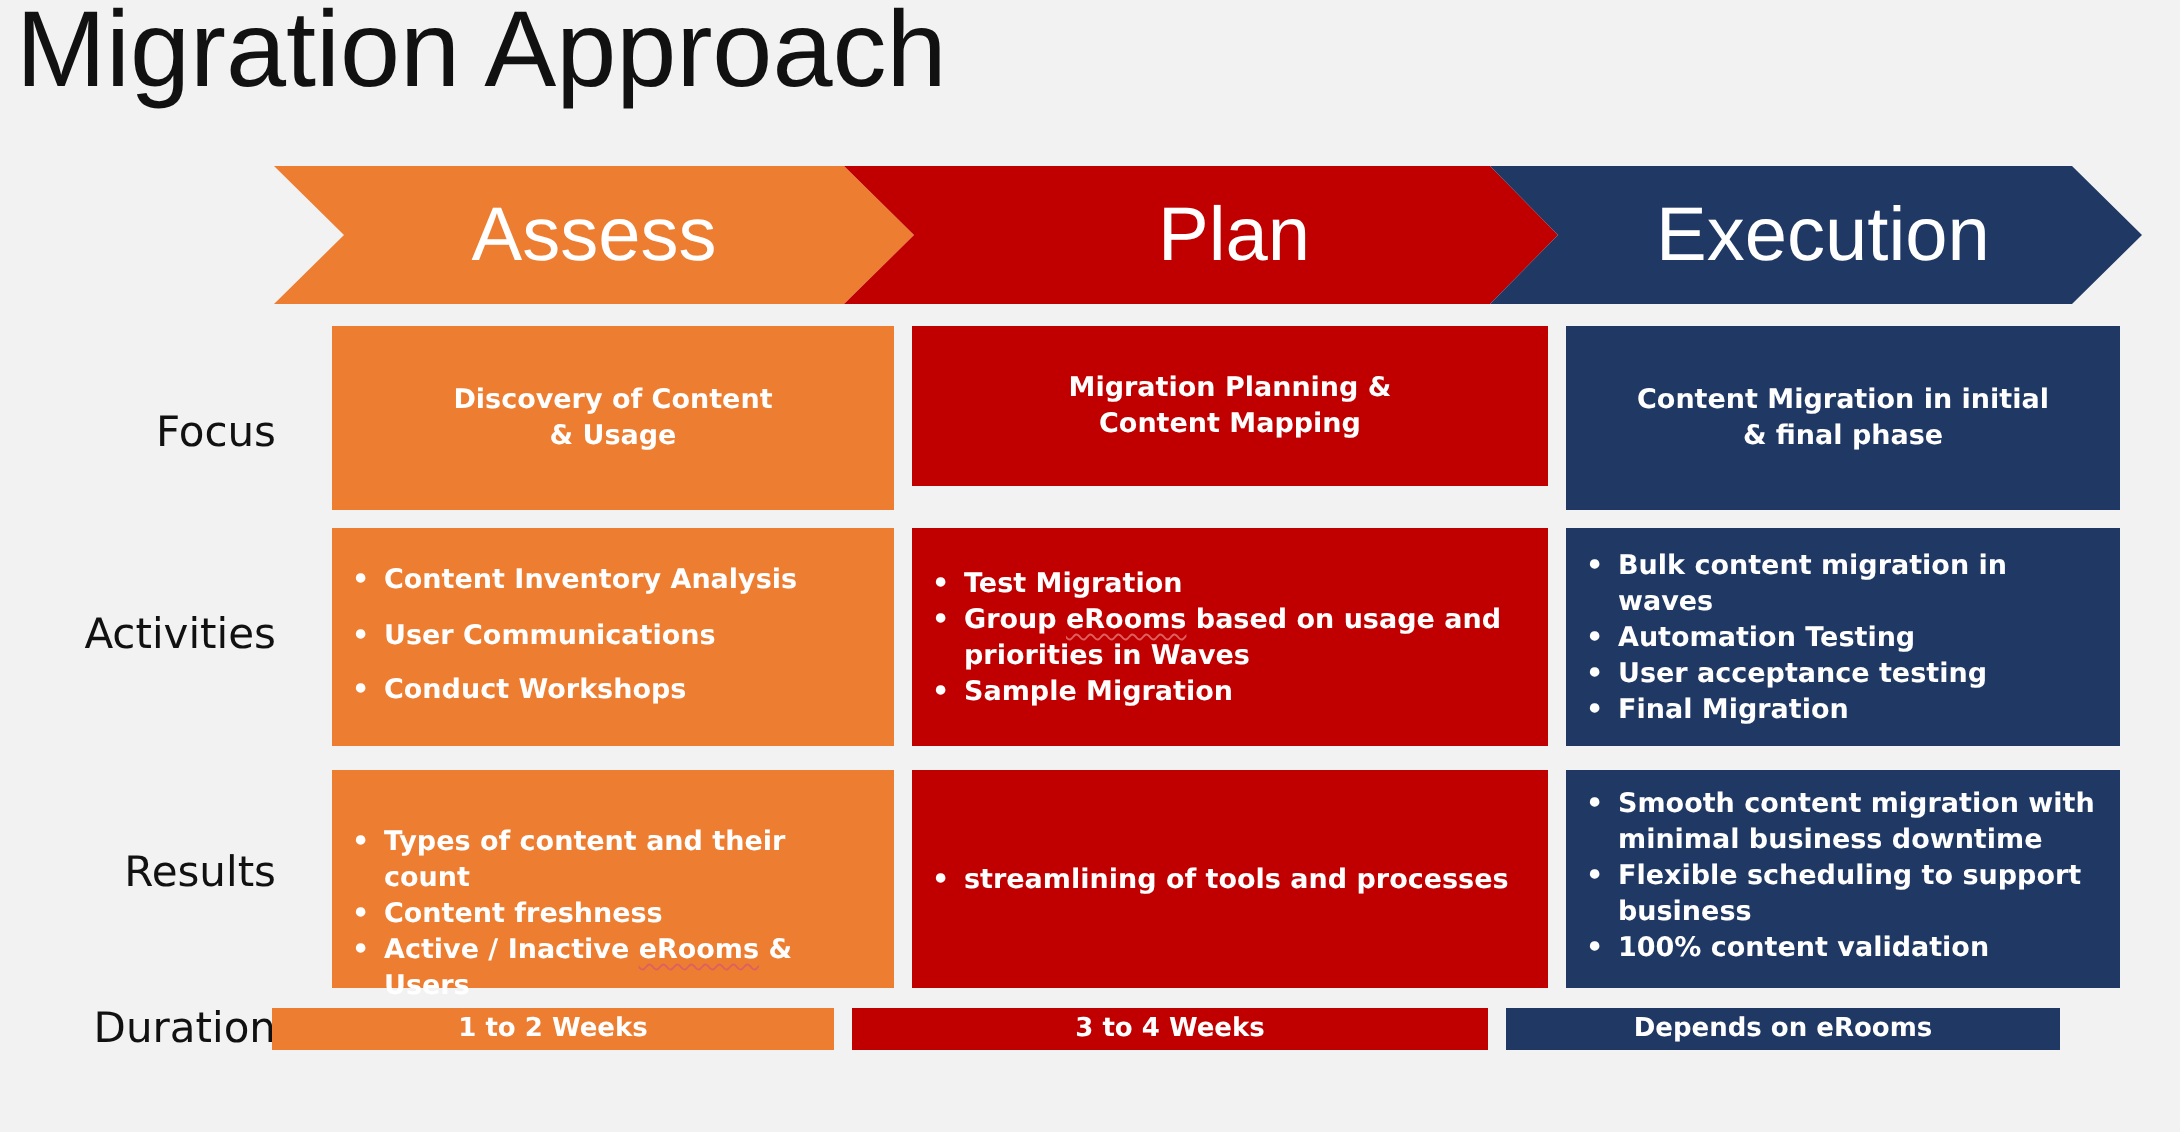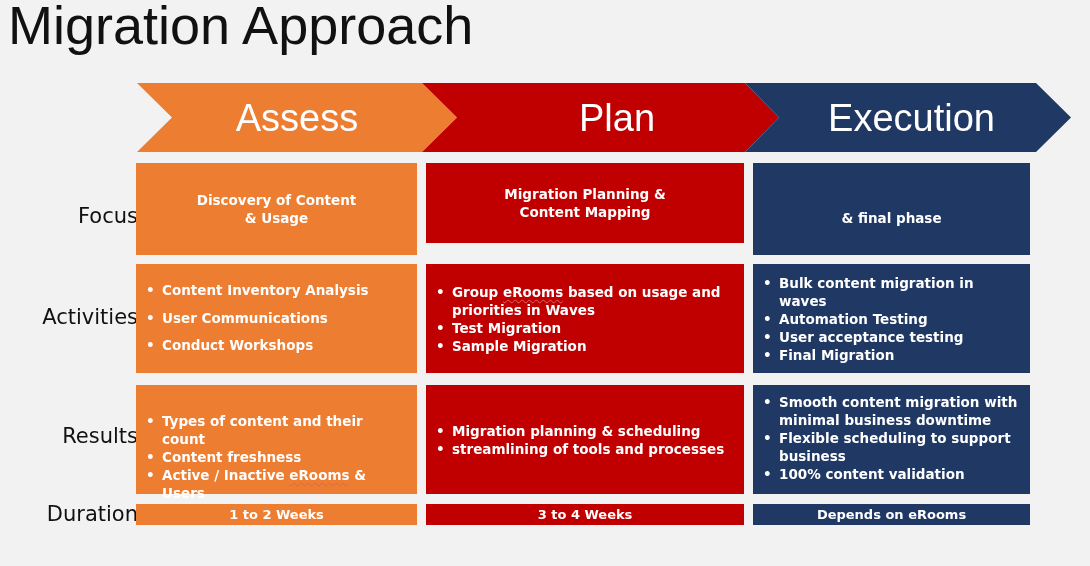--- a/index.html
+++ b/index.html
@@ -1,21 +1,21 @@
 <!DOCTYPE html>
 <html><head>
 <meta charset="utf-8">
 <style>
   html, body { margin:0; padding:0; }
   body { width:1090px; height:566px; background:#f2f2f2; position:relative; overflow:hidden; font-family:"DejaVu Sans", "Liberation Sans", sans-serif; }
   .title { position:absolute; left:8px; top:-6px; font-size:54px; font-weight:300; color:#111; font-family:"Liberation Sans", "DejaVu Sans", sans-serif; letter-spacing:0px; }
   .arrows { position:absolute; left:0; top:0; width:1090px; height:170px; }
   .phase-label { position:absolute; top:92px; height:52px; line-height:52px; color:#fff; font-size:38px; font-family:"Liberation Sans", sans-serif; text-align:center; }
   .rowlabel { position:absolute; left:0; font-size:21px; color:#111; text-align:right; font-family:"DejaVu Sans", sans-serif;margin-left:36px; }
-  .box { position:absolute; color:#fff; font-size:13.5px; font-weight:bold; font-family:"DejaVu Sans", sans-serif; box-sizing:border-box; }
+  .box { position:absolute; color:#fff; font-size:13.5px; font-weight:bold; font-family:"DejaVu Sans", sans-serif; box-sizing:border-box;margin-left:30px; }
   .orange { background:#ed7d31; }
   .red { background:#c00000; }
   .navy { background:#203864; }
   .center { display:flex; align-items:center; justify-content:center; text-align:center; line-height:18px; padding:0 20px; }
   .list { display:flex; flex-direction:column; justify-content:center; padding-left:25px; padding-right:10px; }
   .list ul { margin:0; padding:0; list-style:none; }
   .list li { position:relative; padding-left:16px; line-height:18px; }
   .list li::before { content:"•"; position:absolute; left:0; top:0; }
   .spaced li { line-height:27.5px; }
   .dur { position:absolute; top:504px; height:21px; line-height:21px; text-align:center; color:#fff; font-size:13px; font-weight:bold; font-family:"DejaVu Sans", sans-serif; }
@@ -40,34 +40,34 @@
 <div class="rowlabel" style="top:424px; width:102px;">Results</div>
 <div class="rowlabel" style="top:502px; width:102px;">Duration</div>
 
 <div class="box orange center" style="left:136px; top:163px; width:281px; height:92px;">
   <div><span>Discovery of Content</span><br><span>&amp; Usage</span></div>
 </div>
 <div class="box red center" style="left:426px; top:163px; width:318px; height:80px;">
   <div><span>Migration Planning &amp;</span><br><span>Content Mapping</span></div>
 </div>
 <div class="box navy center" style="left:753px; top:163px; width:277px; height:92px;">
-  <div><br><span>&amp; final phase</span></div>
+  <div><span>Content Migration in initial</span><br><span>&amp; final phase</span></div>
 </div>
 
 <div class="box orange list spaced" style="left:136px; top:264px; width:281px; height:109px; padding-left:10px;">
   <ul>
     <li>Content Inventory Analysis</li>
     <li>User Communications</li>
     <li>Conduct Workshops</li>
   </ul>
 </div>
 <div class="box red list" style="left:426px; top:264px; width:318px; height:109px; padding-left:10px; justify-content:flex-start; padding-top:19px;">
   <ul>
+    <li>Test Migration</li>
     <li>Group <span class="squiggle">eRooms</span> based on usage and priorities in Waves</li>
-    <li>Test Migration</li>
     <li>Sample Migration</li>
   </ul>
 </div>
 <div class="box navy list" style="left:753px; top:264px; width:277px; height:109px; padding-left:10px;">
   <ul>
     <li>Bulk content migration in waves</li>
     <li>Automation Testing</li>
     <li>User acceptance testing</li>
     <li>Final Migration</li>
   </ul>
@@ -75,21 +75,20 @@
 
 <div class="box orange list" style="left:136px; top:385px; width:281px; height:109px; padding-left:10px; justify-content:flex-start; padding-top:27px;">
   <ul>
     <li>Types of content and their count</li>
     <li>Content freshness</li>
     <li>Active / Inactive <span class="squiggle">eRooms</span> &amp; Users</li>
   </ul>
 </div>
 <div class="box red list" style="left:426px; top:385px; width:318px; height:109px; padding-left:10px;">
   <ul>
-    <li>Migration planning &amp; scheduling</li>
     <li>streamlining of tools and processes</li>
   </ul>
 </div>
 <div class="box navy list" style="left:753px; top:385px; width:277px; height:109px; padding-left:10px; justify-content:flex-start; padding-top:8px;">
   <ul>
     <li>Smooth content migration with minimal business downtime</li>
     <li>Flexible scheduling to support business</li>
     <li>100% content validation</li>
   </ul>
 </div>

